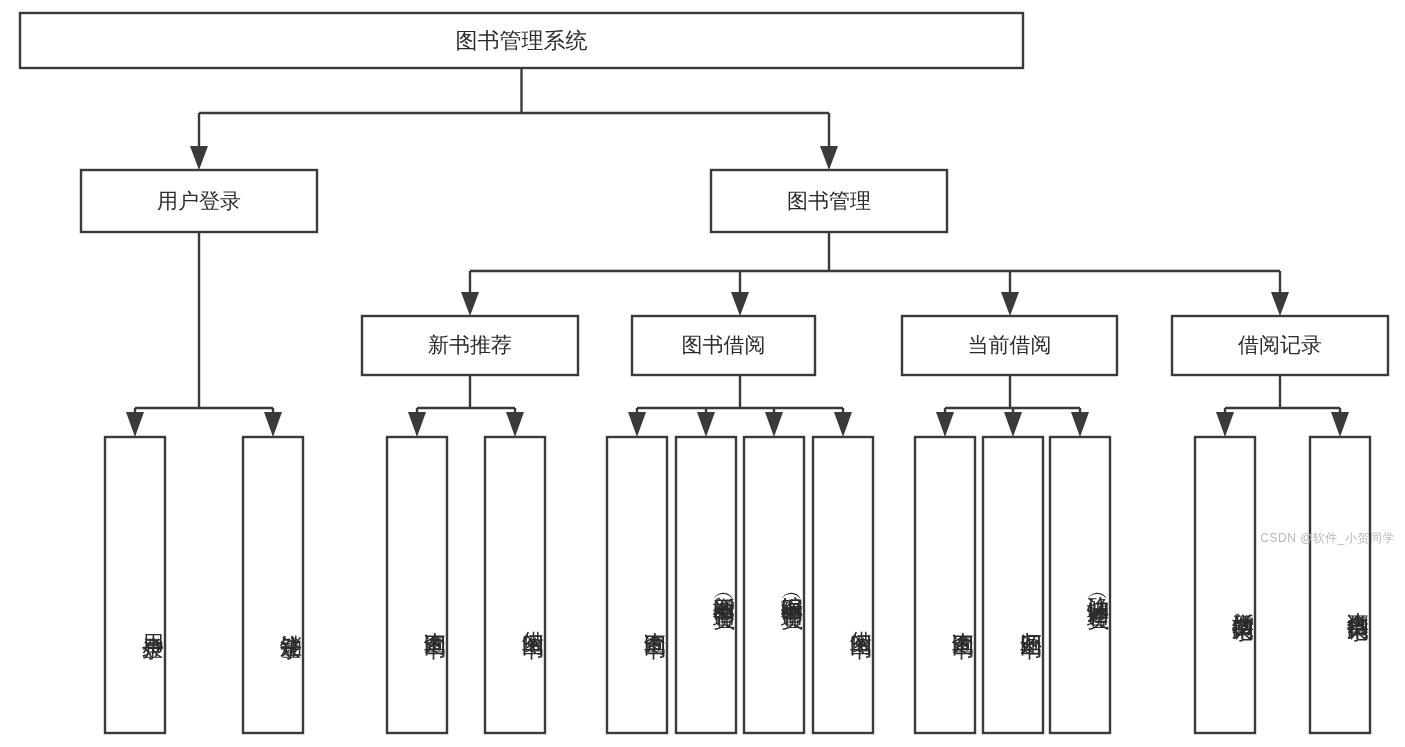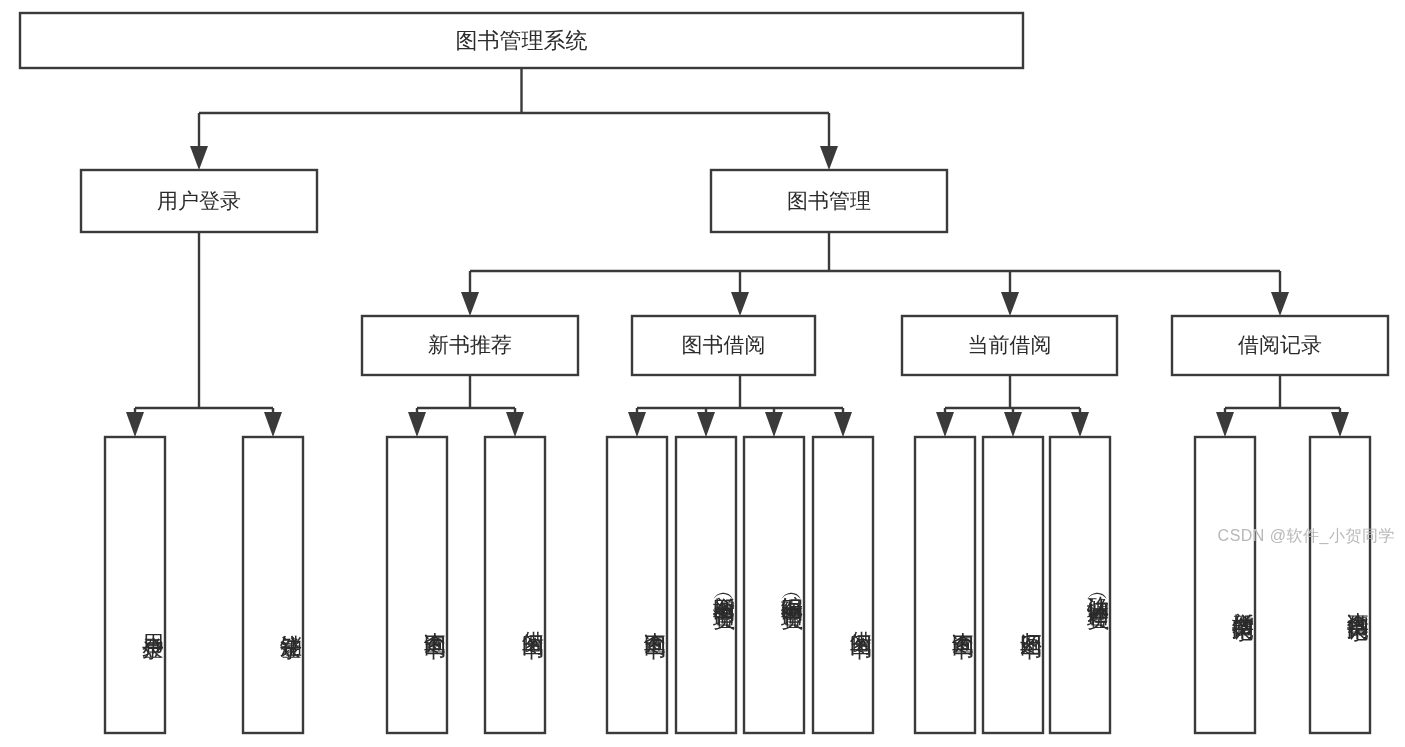--- a/index.html
+++ b/index.html
@@ -64,21 +64,21 @@
   }
   .arrow-head {
     fill: #3a3a3a;
     stroke: none;
   }
   #watermark {
     position: absolute;
     right: 10px;
     bottom: 6px;
     font-family: "Liberation Sans", "DejaVu Sans", sans-serif;
-    font-size: 16px;
+    font-size: 12px;
     color: #b8b8b8;
     letter-spacing: 0.5px;
     pointer-events: none;
     user-select: none;
   }
 </style>
 </head>
 <body>
 
 <div id="diagram-root">

